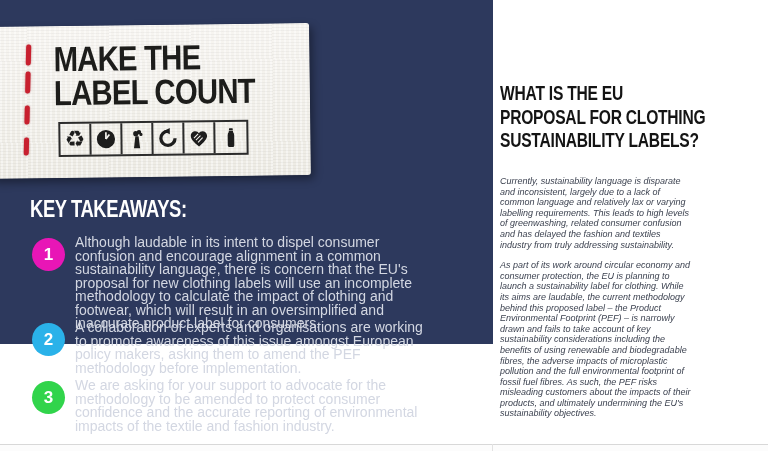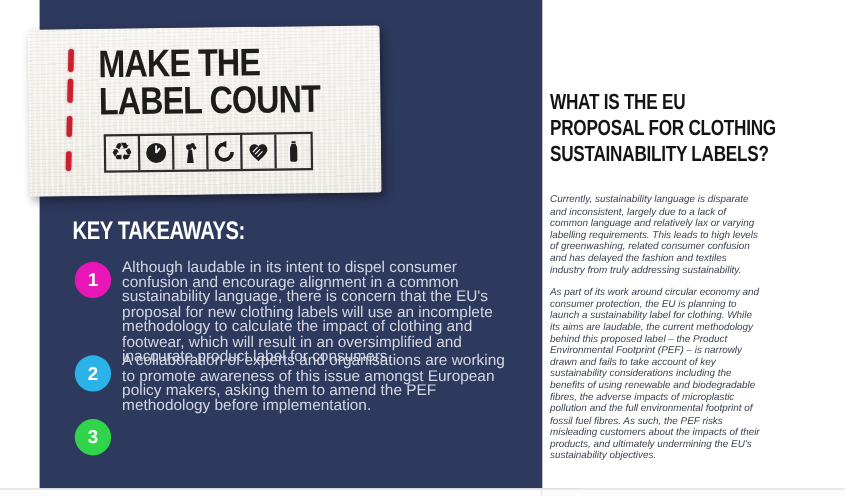--- a/index.html
+++ b/index.html
@@ -1,21 +1,21 @@
 <!DOCTYPE html>
 <html><head>
 <meta charset="utf-8">
 <style>
   * { margin:0; padding:0; box-sizing:border-box; }
   html,body { width:768px; height:451px; overflow:hidden; background:#ffffff;
               font-family:"Liberation Sans", sans-serif; }
   .page { position:relative; width:768px; height:451px; background:#ffffff; }
 
   
-  .left-panel { position:absolute; left:0; top:0; width:493px; height:444px; background:#2d395d;margin-left:36px; }
+  .left-panel { position:absolute; left:0; top:0; width:493px; height:344px; background:#2d395d; }
 
   
   .clothing-label {
     position:absolute; left:-10px; top:25px; width:320px; height:152px;
     background-color:#f3f1ec;
     background-image:
       repeating-linear-gradient(0deg, rgba(0,0,0,0.035) 0 1px, rgba(0,0,0,0) 1px 3px),
       repeating-linear-gradient(90deg, rgba(255,255,255,0.45) 0 2px, rgba(0,0,0,0) 2px 5px),
       linear-gradient(180deg, #f7f5f1 0%, #edebe4 100%);
     transform:rotate(-0.7deg);
@@ -130,20 +130,21 @@
     <div class="takeaway-row r1">
       <div class="num-badge" style="background-color: rgb(232, 22, 182);">1</div>
       <div class="takeaway-text">Although laudable in its intent to dispel consumer confusion and encourage alignment in a common sustainability language, there is concern that the EU's proposal for new clothing labels will use an incomplete methodology to calculate the impact of clothing and footwear, which will result in an oversimplified and inaccurate product label for consumers.</div>
     </div>
     <div class="takeaway-row r2">
       <div class="num-badge" style="background-color: rgb(42, 178, 233);">2</div>
       <div class="takeaway-text">A collaboration of experts and organisations are working to promote awareness of this issue amongst European policy makers, asking them to amend the PEF methodology before implementation.</div>
     </div>
     <div class="takeaway-row r3">
       <div class="num-badge" style="background-color: rgb(49, 212, 75);">3</div>
+      <div class="takeaway-text">We are asking for your support to advocate for the methodology to be amended to protect consumer confidence and the accurate reporting of environmental impacts of the textile and fashion industry.</div>
     </div>
   </div>
 
   <div class="right-panel">
     <div class="right-heading">
       <div>WHAT IS THE EU</div>
       <div>PROPOSAL FOR CLOTHING</div>
       <div>SUSTAINABILITY LABELS?</div>
     </div>
     <div class="right-body">

